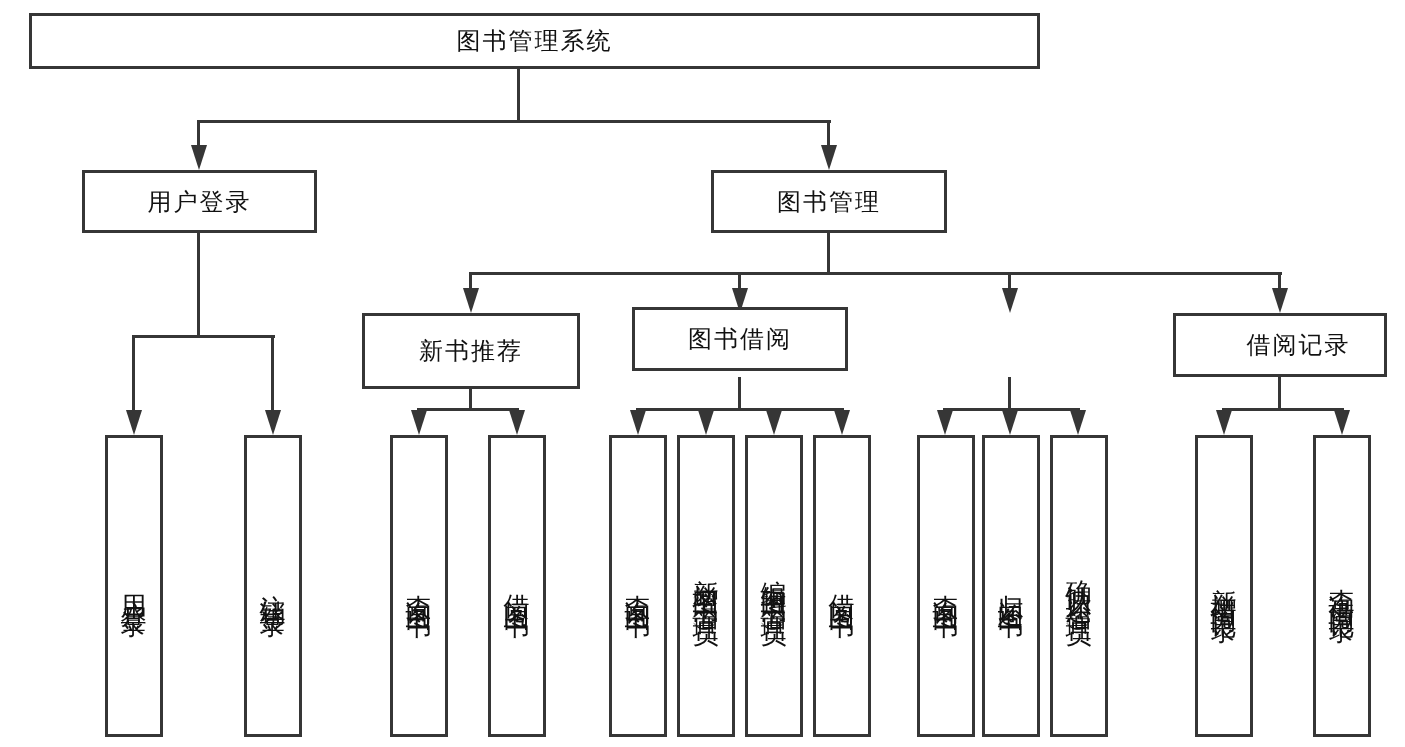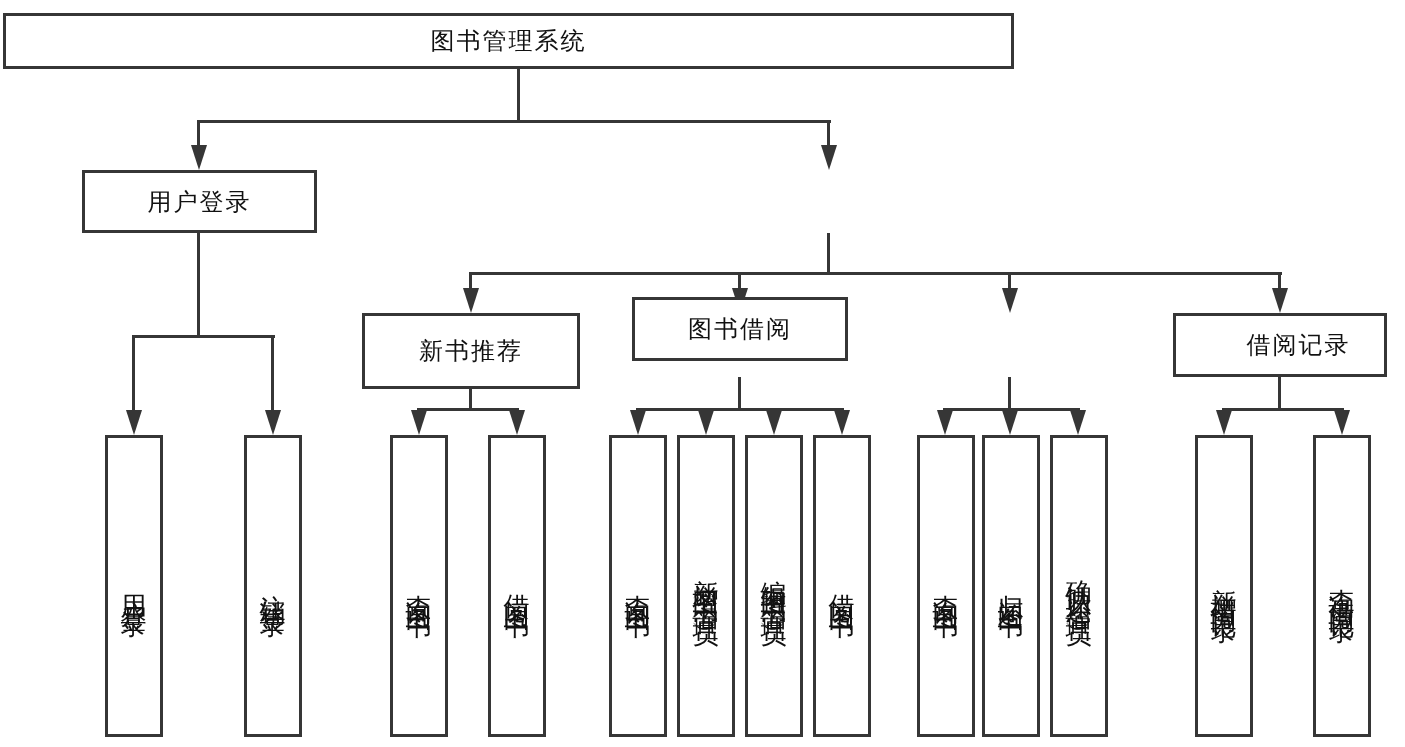--- a/index.html
+++ b/index.html
@@ -62,33 +62,36 @@
     letter-spacing: 1px;
     z-index: 3;
     white-space: nowrap;
   }
 </style>
 </head>
 <body>
 
 <div id="stage">
 
-  <div class="box" style="left:3px; top:13px; width:1011px; height:56px;">
+  <div class="box" style="left:29px; top:13px; width:1011px; height:56px;">
     <span>图书管理系统</span>
   </div>
 
   <div class="vline" style="left:517px; top:69px; height:51px;"></div>
   <div class="hline" style="left:197px; top:120px; width:634px;"></div>
   <div class="vline" style="left:197px; top:120px; height:26px;"></div>
   <div class="arrow" style="left:191px; top:145px;"></div>
   <div class="vline" style="left:827px; top:120px; height:26px;"></div>
   <div class="arrow" style="left:821px; top:145px;"></div>
 
   <div class="box" style="left:82px; top:170px; width:235px; height:63px;">
     <span>用户登录</span>
+  </div>
+  <div class="box" style="left:711px; top:170px; width:236px; height:63px;">
+    <span>图书管理</span>
   </div>
 
   <div class="vline" style="left:197px; top:233px; height:102px;"></div>
   <div class="hline" style="left:132px; top:335px; width:143px;"></div>
   <div class="vline" style="left:132px; top:335px; height:76px;"></div>
   <div class="arrow" style="left:126px; top:410px;"></div>
   <div class="vline" style="left:271px; top:335px; height:76px;"></div>
   <div class="arrow" style="left:265px; top:410px;"></div>
 
   <div class="vline" style="left:827px; top:233px; height:39px;"></div>
@@ -98,21 +101,21 @@
   <div class="vline" style="left:738px; top:272px; height:16px;"></div>
   <div class="arrow" style="left:732px; top:288px;"></div>
   <div class="vline" style="left:1008px; top:272px; height:16px;"></div>
   <div class="arrow" style="left:1002px; top:288px;"></div>
   <div class="vline" style="left:1278px; top:272px; height:16px;"></div>
   <div class="arrow" style="left:1272px; top:288px;"></div>
 
   <div class="box" style="left:362px; top:313px; width:218px; height:76px;">
     <span>新书推荐</span>
   </div>
-  <div class="box" style="left:632px; top:297px; width:216px; height:64px;">
+  <div class="box" style="left:632px; top:307px; width:216px; height:64px;">
     <span>图书借阅</span>
   </div>
   <div class="box" style="left:1173px; top:313px; width:214px; height:64px;padding-left:37px;">
     <span>借阅记录</span>
   </div>
 
   <div class="vline" style="left:469px; top:377px; height:31px;"></div>
   <div class="vline" style="left:738px; top:377px; height:31px;"></div>
   <div class="vline" style="left:1008px; top:377px; height:31px;"></div>
   <div class="vline" style="left:1278px; top:377px; height:31px;"></div>

